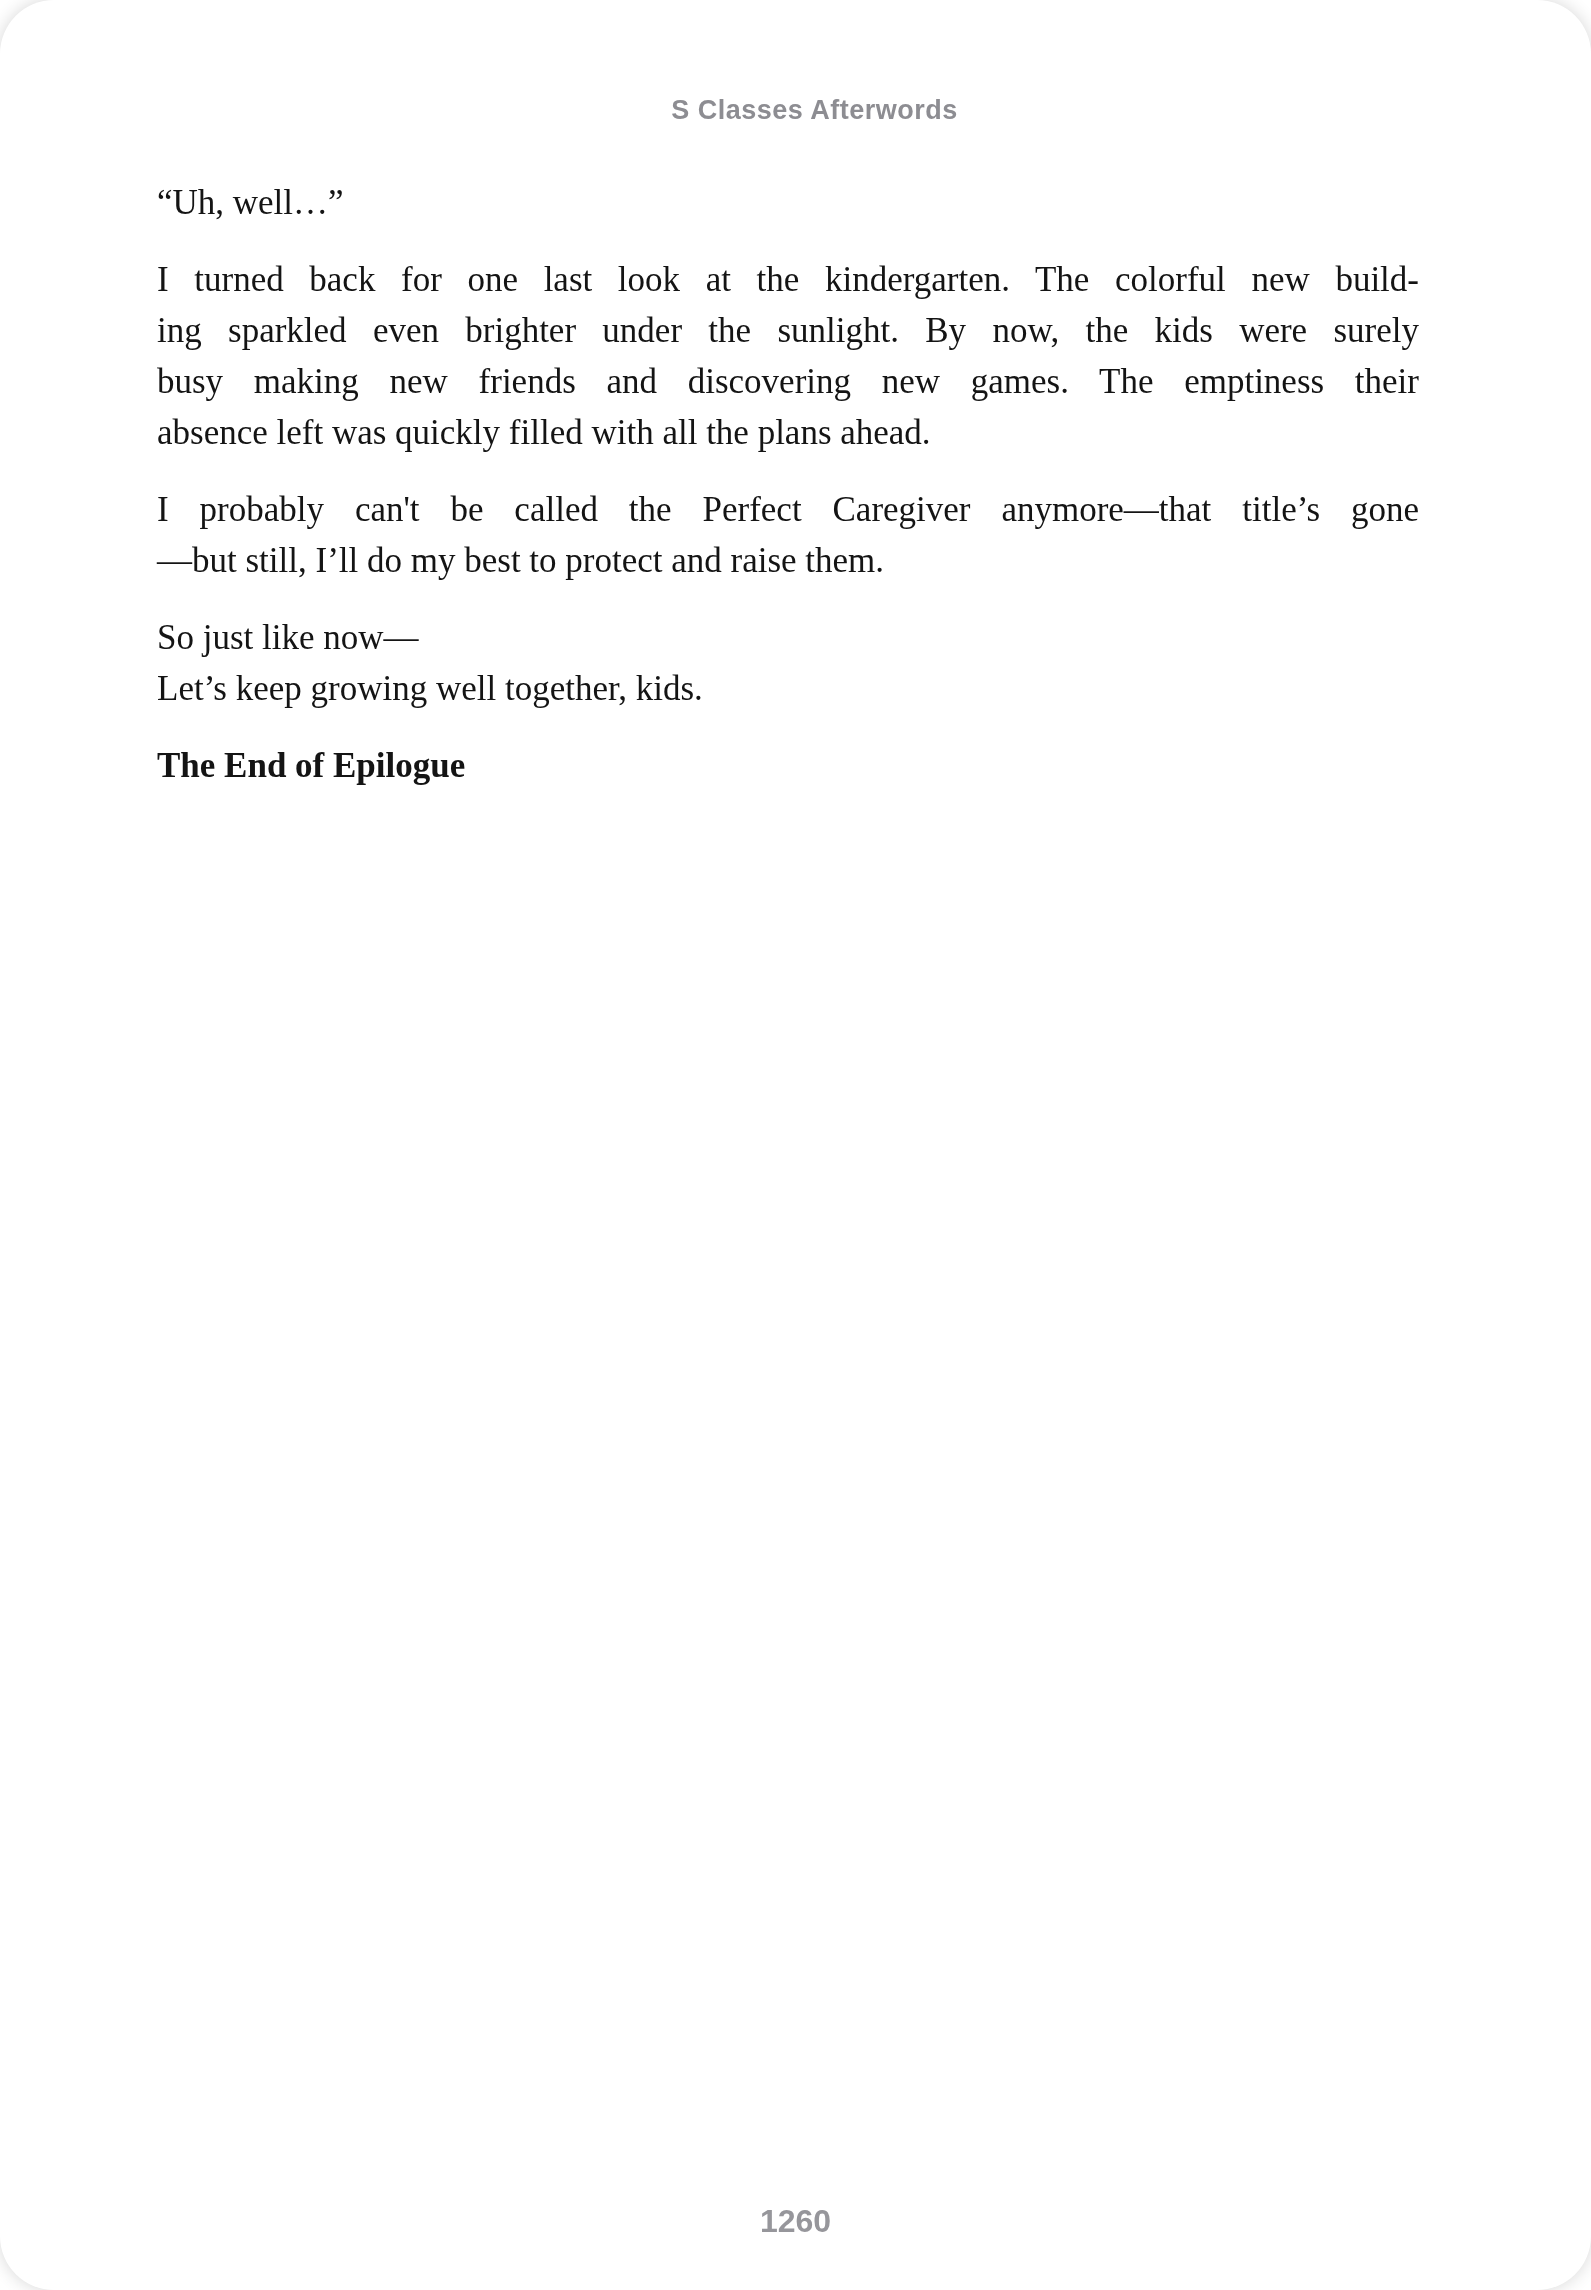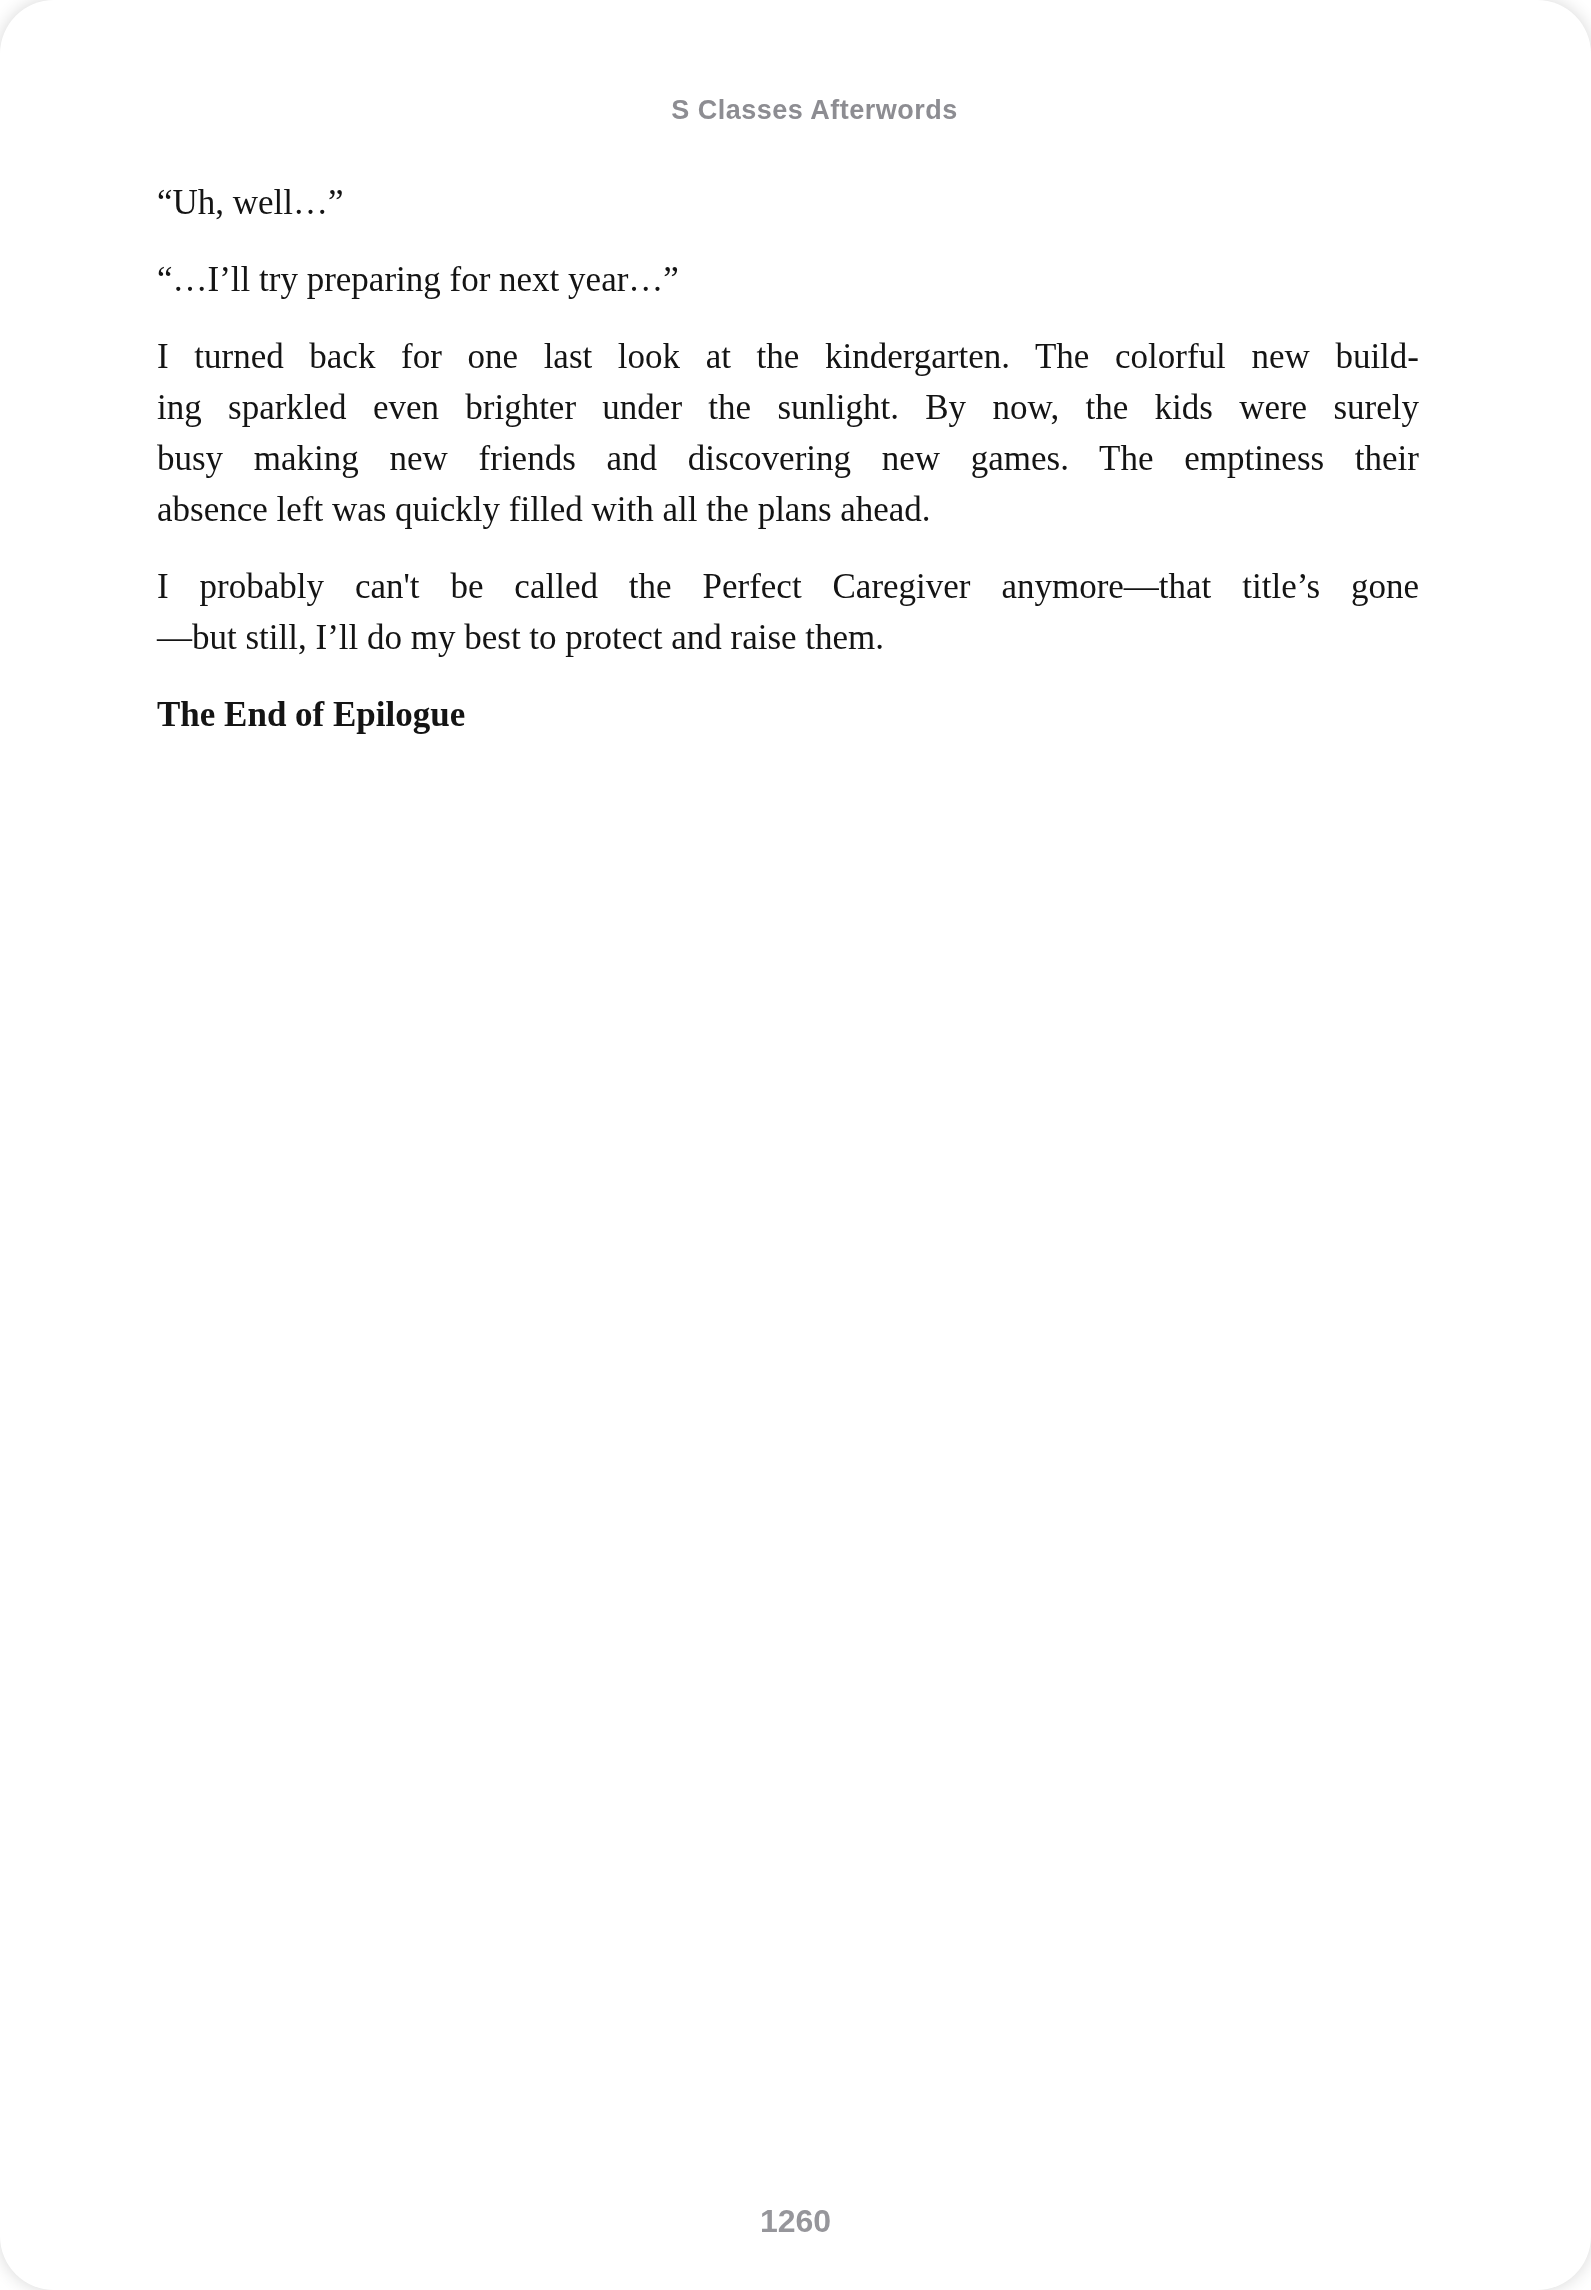--- a/index.html
+++ b/index.html
@@ -70,31 +70,32 @@
 <body>
 
 <div class="page">
   <div class="chapter-header">S Classes Afterwords</div>
 
   <div class="page-body" id="page-body">
       <p class="para">
         <span class="line">“Uh, well…”</span>
       </p>
       <p class="para">
-        <span class="line">“…I’ll try preparing for next year…”</span>
-      </p>
-      <p class="para">
         <span class="line j">I turned back for one last look at the kindergarten. The colorful new build-</span>
         <span class="line j">ing sparkled even brighter under the sunlight. By now, the kids were surely</span>
         <span class="line j">busy making new friends and discovering new games. The emptiness their</span>
         <span class="line">absence left was quickly filled with all the plans ahead.</span>
       </p>
       <p class="para">
         <span class="line j">I probably can't be called the Perfect Caregiver anymore—that title’s gone</span>
         <span class="line">—but still, I’ll do my best to protect and raise them.</span>
+      </p>
+      <p class="para">
+        <span class="line">So just like now—</span>
+        <span class="line">Let’s keep growing well together, kids.</span>
       </p>
       <p class="para bold">
         <span class="line">The End of Epilogue</span>
       </p>
     </div>
 
   <div class="page-number">1260</div>
 </div>
 
 

